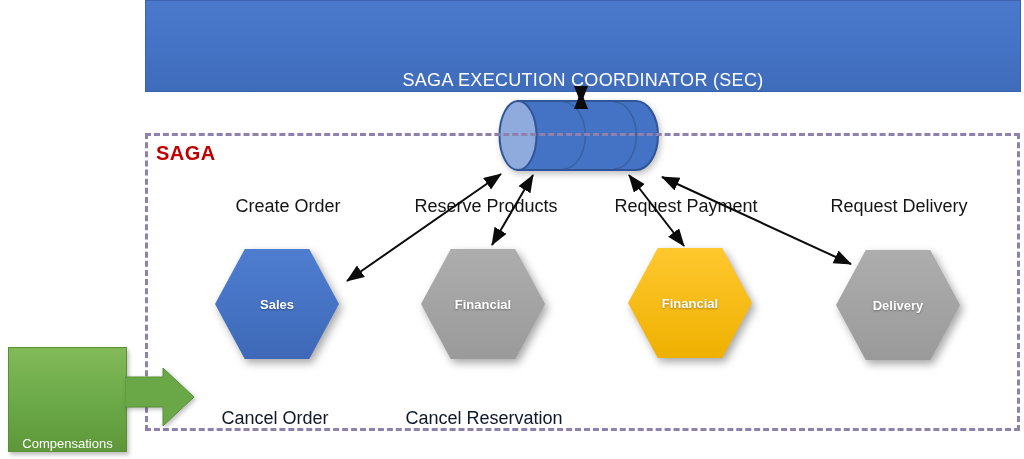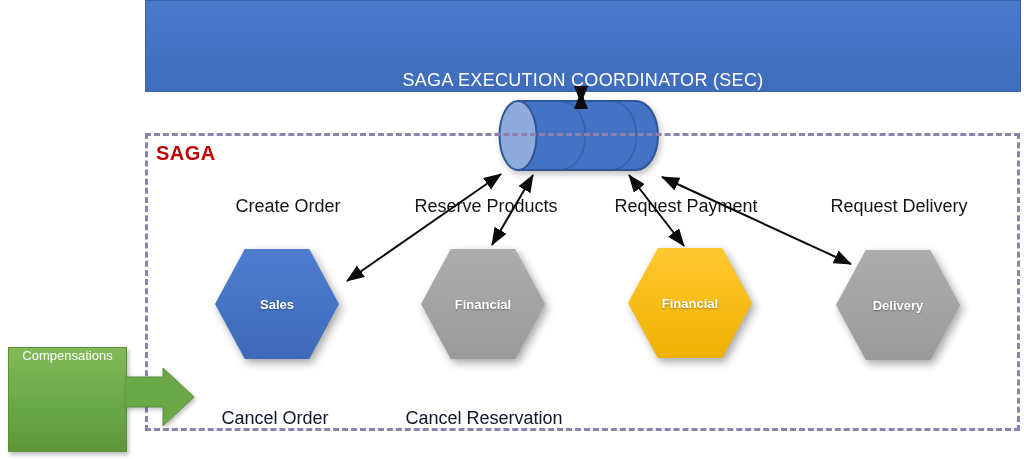--- a/index.html
+++ b/index.html
@@ -47,21 +47,21 @@
   
   .cancel-label{
     position:absolute;top:408px;transform:translateX(-50%);
     color:#0f172a;font-size:18px;white-space:nowrap;z-index:4;
   }
   
   .comp-box{
     position:absolute;left:8px;top:347px;width:119px;height:105px;box-sizing:border-box;
     background:linear-gradient(180deg,#82ba58 0%,#6aa847 55%,#5e9739 100%);
     border:1px solid #5a8f38;z-index:4;
-    display:flex;align-items:flex-start;justify-content:center;
+    display:flex;align-items:flex-end;justify-content:center;
     box-shadow:2px 3px 4px rgba(0,0,0,.25);
   }
   .comp-box .comp-text{color:#fff;font-size:13px;}
   .comp-arrow{position:absolute;left:125px;top:365px;width:72px;height:64px;z-index:4;
     filter:drop-shadow(2px 2px 2px rgba(0,0,0,.25));}
   
   .arrows{position:absolute;left:0;top:0;width:1024px;height:459px;z-index:5;pointer-events:none;}
 </style>
 </head>
 <body>

